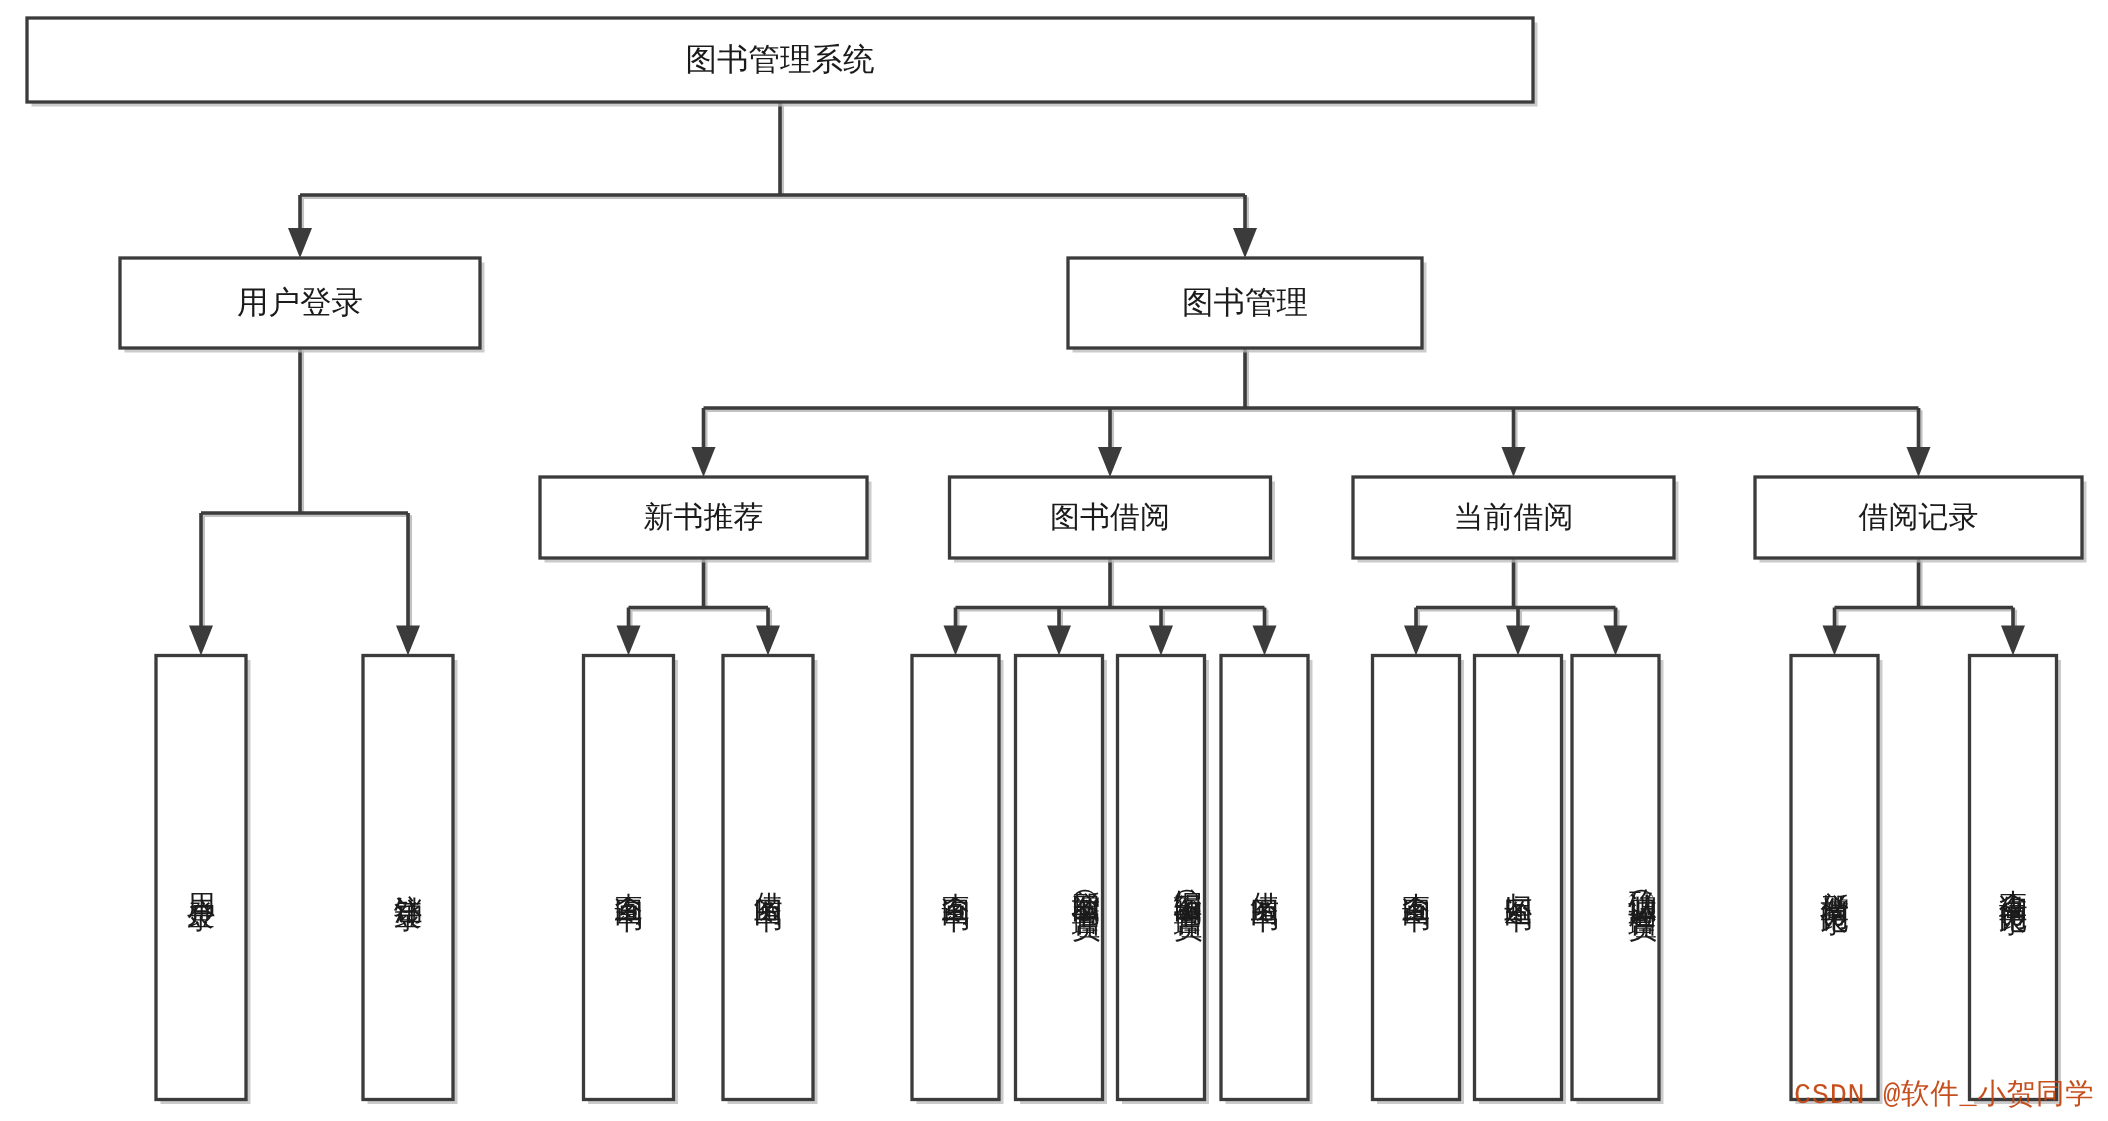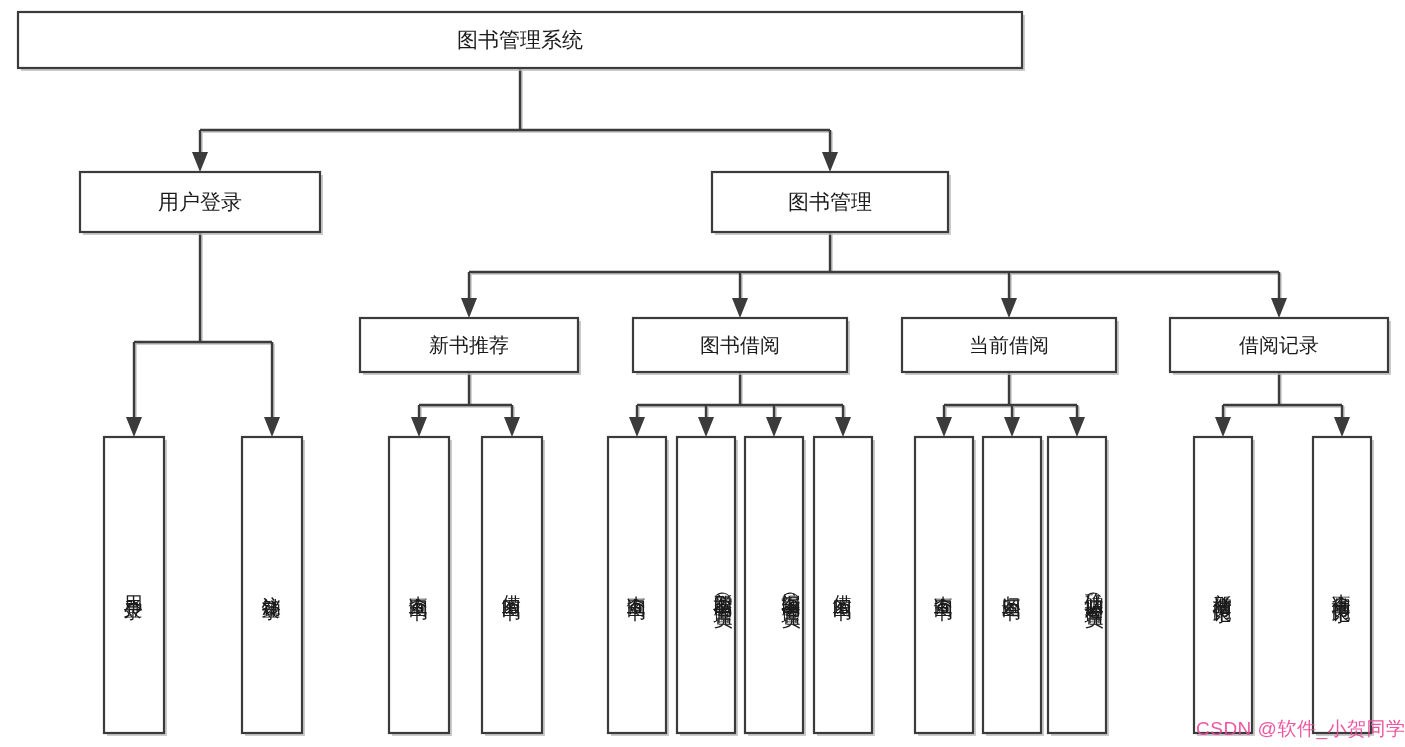--- a/index.html
+++ b/index.html
@@ -82,23 +82,23 @@
     align-items: center;
     justify-content: center;
   }
   .leaf-label.align-top {
     align-items: flex-start;
     padding-top: 6px;
     box-sizing: border-box;
   }
   .watermark {
     position: absolute;
-    font-family: Liberation Sans, sans-serif;
+    font-family: Liberation Mono, monospace;
     font-size: 19px;
-    color: #ec4899;
+    color: #c2410c;
     opacity: 0.92;
     white-space: nowrap;
     letter-spacing: 0.5px;
   }
 </style>
 </head>
 <body>
 
 <div id="diagram-root">
   <svg class="diagram-canvas" id="diagram-svg" viewBox="0 0 1405 747" xmlns="http://www.w3.org/2000/svg">

